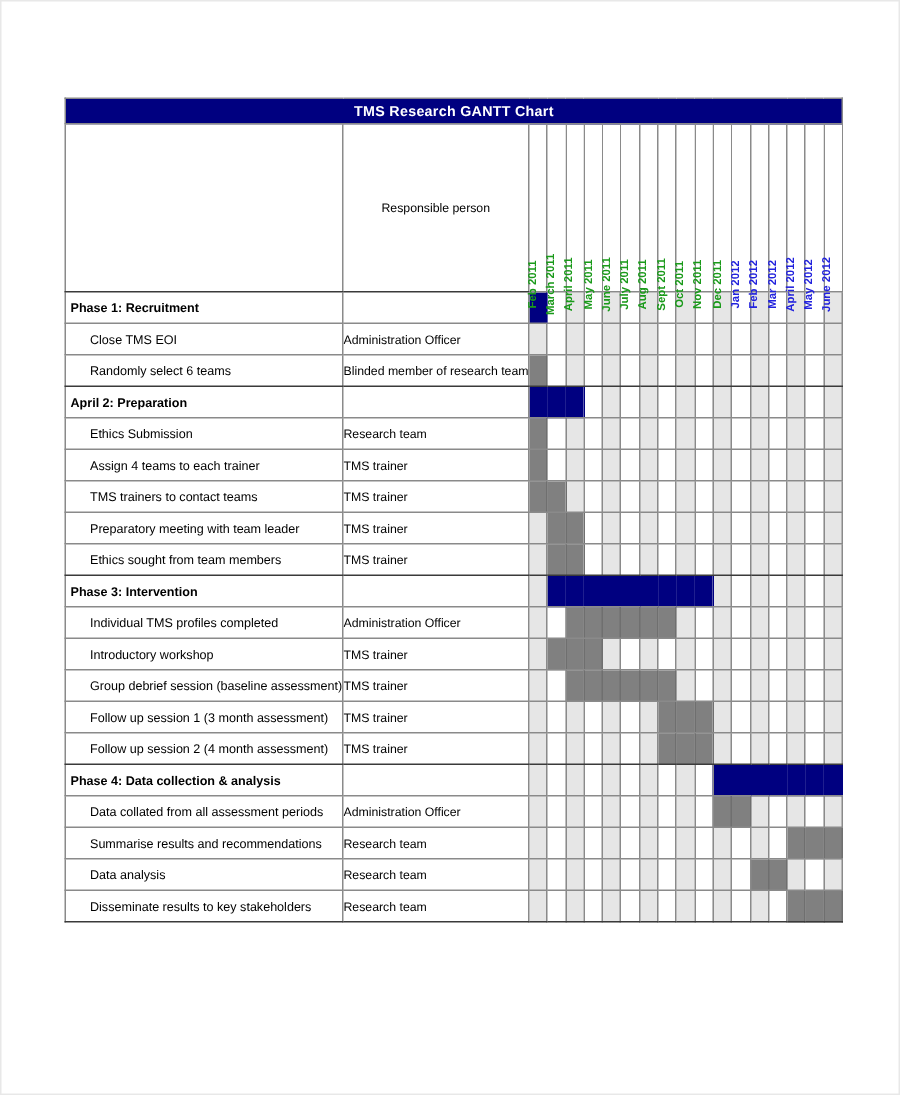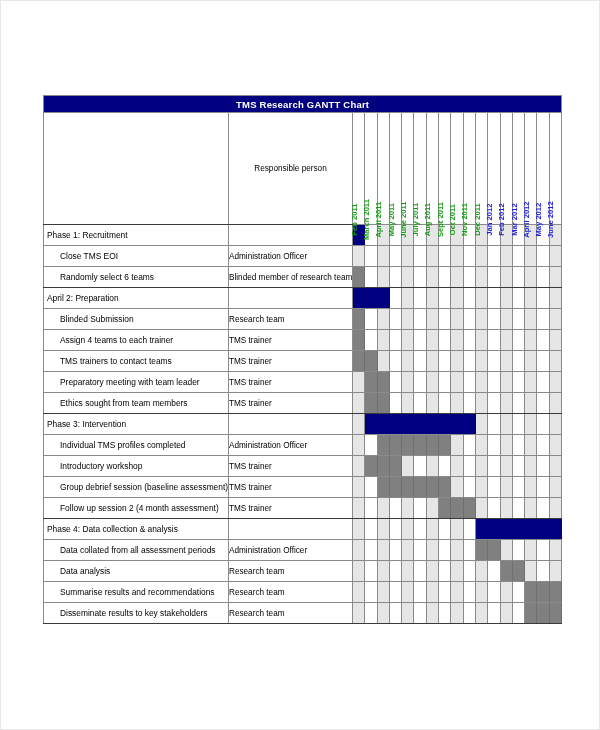--- a/index.html
+++ b/index.html
@@ -29,21 +29,20 @@
     left: 42px;
     top: 64px;
     width: 518px;
   }
   table.gantt {
     border-collapse: collapse;
     table-layout: fixed;
     width: 518px;
     font-size: 8.2px;
     color: #000000;
-    margin-top: 30px;
   }
   table.gantt td, table.gantt th {
     padding: 0;
     margin: 0;
     border: 1px solid #8a8a8a;
     box-sizing: border-box;
     vertical-align: middle;
   }
   
   td.title-bar {
@@ -98,21 +97,21 @@
   
   tr.task-row td.c-task,
   tr.phase-row td.c-task {
     height: 21px;
     padding-left: 4px;
     font-size: 8.4px;
     white-space: nowrap;
     overflow: hidden;
   }
   tr.phase-row td.c-task {
-    font-weight: normal;
+    font-weight: bold;
     padding-left: 3px;
   }
   tr.task-row td.c-task { padding-left: 16px; }
   td.c-resp {
     padding-left: 3px;
     font-size: 8.2px;
     white-space: nowrap;
     overflow: hidden;
   }
   td.cell {
@@ -294,21 +293,21 @@
             <td class="cell alt"></td>
             <td class="cell"></td>
             <td class="cell alt"></td>
             <td class="cell"></td>
             <td class="cell alt"></td>
             <td class="cell"></td>
             <td class="cell alt"></td>
             <td class="cell"></td>
           </tr>
           <tr class="task-row">
-            <td class="c-task">Blinded Submission</td>
+            <td class="c-task">Ethics Submission</td>
             <td class="c-resp">Research team</td>
             <td class="cell gray"></td>
             <td class="cell alt"></td>
             <td class="cell"></td>
             <td class="cell alt"></td>
             <td class="cell"></td>
             <td class="cell alt"></td>
             <td class="cell"></td>
             <td class="cell alt"></td>
             <td class="cell"></td>
@@ -482,20 +481,41 @@
             <td class="cell"></td>
             <td class="cell alt"></td>
             <td class="cell"></td>
             <td class="cell alt"></td>
             <td class="cell"></td>
             <td class="cell alt"></td>
             <td class="cell"></td>
             <td class="cell alt"></td>
             <td class="cell"></td>
           </tr>
+          <tr class="task-row">
+            <td class="c-task">Follow up session 1 (3 month assessment)</td>
+            <td class="c-resp">TMS trainer</td>
+            <td class="cell"></td>
+            <td class="cell alt"></td>
+            <td class="cell"></td>
+            <td class="cell alt"></td>
+            <td class="cell"></td>
+            <td class="cell alt"></td>
+            <td class="cell"></td>
+            <td class="cell alt gray"></td>
+            <td class="cell gray"></td>
+            <td class="cell alt gray"></td>
+            <td class="cell"></td>
+            <td class="cell alt"></td>
+            <td class="cell"></td>
+            <td class="cell alt"></td>
+            <td class="cell"></td>
+            <td class="cell alt"></td>
+            <td class="cell"></td>
+          </tr>
           <tr class="task-row phase-end">
             <td class="c-task">Follow up session 2 (4 month assessment)</td>
             <td class="c-resp">TMS trainer</td>
             <td class="cell"></td>
             <td class="cell alt"></td>
             <td class="cell"></td>
             <td class="cell alt"></td>
             <td class="cell"></td>
             <td class="cell alt"></td>
             <td class="cell"></td>
@@ -546,60 +566,60 @@
             <td class="cell alt"></td>
             <td class="cell gray"></td>
             <td class="cell alt gray"></td>
             <td class="cell"></td>
             <td class="cell alt"></td>
             <td class="cell"></td>
             <td class="cell alt"></td>
             <td class="cell"></td>
           </tr>
           <tr class="task-row">
+            <td class="c-task">Summarise results and recommendations</td>
+            <td class="c-resp">Research team</td>
+            <td class="cell"></td>
+            <td class="cell alt"></td>
+            <td class="cell"></td>
+            <td class="cell alt"></td>
+            <td class="cell"></td>
+            <td class="cell alt"></td>
+            <td class="cell"></td>
+            <td class="cell alt"></td>
+            <td class="cell"></td>
+            <td class="cell alt"></td>
+            <td class="cell"></td>
+            <td class="cell alt"></td>
+            <td class="cell"></td>
+            <td class="cell alt"></td>
+            <td class="cell gray"></td>
+            <td class="cell alt gray"></td>
+            <td class="cell gray"></td>
+          </tr>
+          <tr class="task-row">
             <td class="c-task">Data analysis</td>
             <td class="c-resp">Research team</td>
             <td class="cell"></td>
             <td class="cell alt"></td>
             <td class="cell"></td>
             <td class="cell alt"></td>
             <td class="cell"></td>
             <td class="cell alt"></td>
             <td class="cell"></td>
             <td class="cell alt"></td>
             <td class="cell"></td>
             <td class="cell alt"></td>
             <td class="cell"></td>
             <td class="cell alt"></td>
             <td class="cell gray"></td>
             <td class="cell alt gray"></td>
             <td class="cell"></td>
             <td class="cell alt"></td>
             <td class="cell"></td>
-          </tr>
-          <tr class="task-row">
-            <td class="c-task">Summarise results and recommendations</td>
-            <td class="c-resp">Research team</td>
-            <td class="cell"></td>
-            <td class="cell alt"></td>
-            <td class="cell"></td>
-            <td class="cell alt"></td>
-            <td class="cell"></td>
-            <td class="cell alt"></td>
-            <td class="cell"></td>
-            <td class="cell alt"></td>
-            <td class="cell"></td>
-            <td class="cell alt"></td>
-            <td class="cell"></td>
-            <td class="cell alt"></td>
-            <td class="cell"></td>
-            <td class="cell alt"></td>
-            <td class="cell gray"></td>
-            <td class="cell alt gray"></td>
-            <td class="cell gray"></td>
           </tr>
           <tr class="task-row phase-end">
             <td class="c-task">Disseminate results to key stakeholders</td>
             <td class="c-resp">Research team</td>
             <td class="cell"></td>
             <td class="cell alt"></td>
             <td class="cell"></td>
             <td class="cell alt"></td>
             <td class="cell"></td>
             <td class="cell alt"></td>

